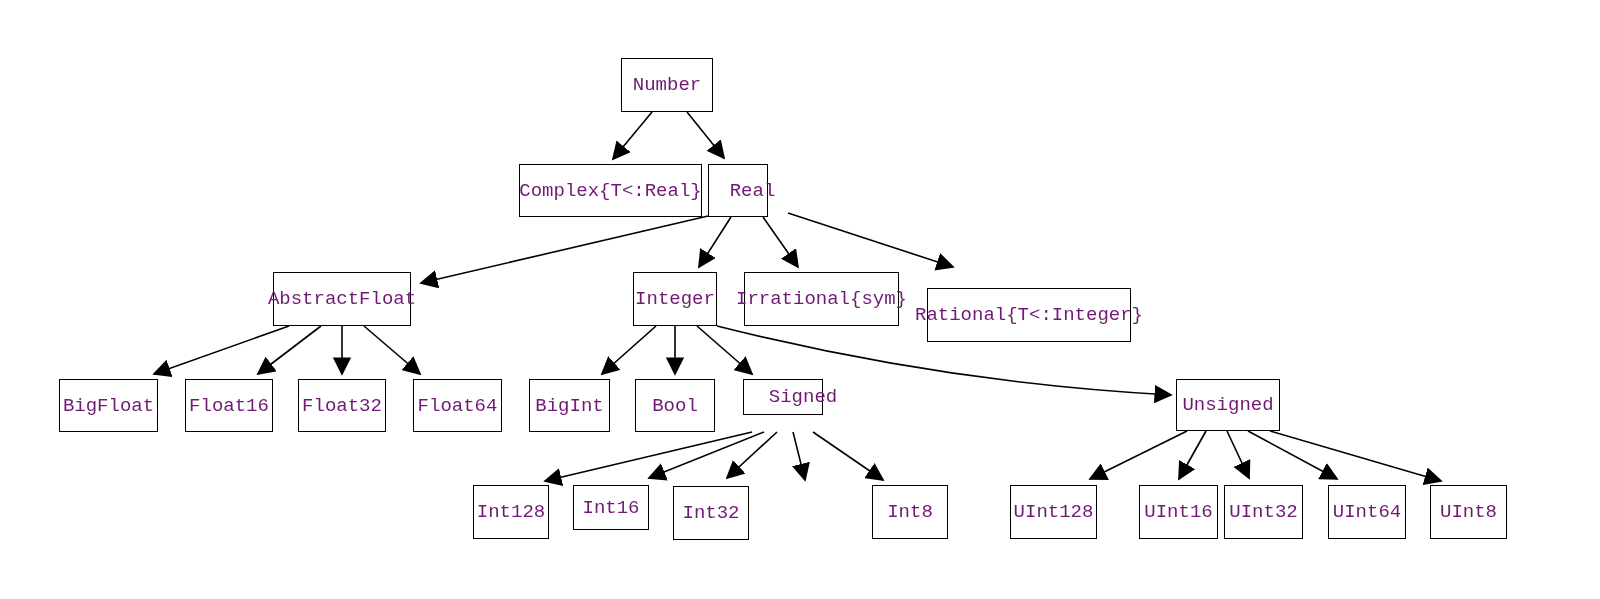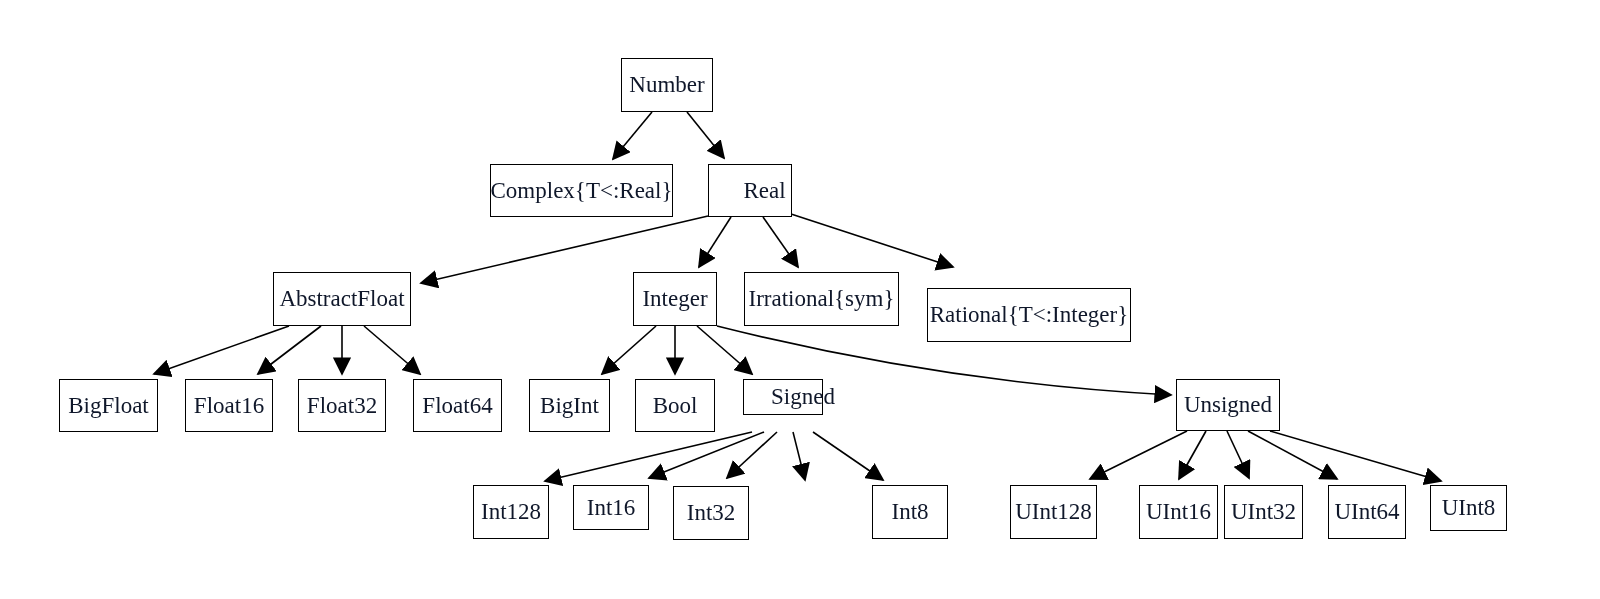--- a/index.html
+++ b/index.html
@@ -13,26 +13,27 @@
   .edges {
     position: absolute;
     left: 0; top: 0;
     width: 1600px; height: 599px;
   }
   .node {
     position: absolute;
     box-sizing: border-box;
     border: 1.7px solid #000000;
     background: #ffffff;
-    color: #0f172a;
+    color: #701a75;
     display: flex;
     align-items: center;
     justify-content: center;
-    font-size: 23px;
+    font-size: 19px;
     white-space: nowrap;
+    font-family: Liberation Mono, monospace;
   }
 </style>
 </head>
 <body>
 
 <div class="canvas">
 
   <svg class="edges" viewBox="0 0 1600 599" xmlns="http://www.w3.org/2000/svg">
     <defs>
       <marker id="arrow" viewBox="0 0 10 10" refX="9" refY="5" markerWidth="11.5" markerHeight="11.5" orient="auto-start-reverse">
@@ -62,22 +63,22 @@
       <path d="M1187,431 L1090,479" marker-end="url(#arrow)"></path>
       <path d="M1206,431 L1179,479" marker-end="url(#arrow)"></path>
       <path d="M1227,431 L1249,478" marker-end="url(#arrow)"></path>
       <path d="M1248,431 L1337,479" marker-end="url(#arrow)"></path>
       <path d="M1270,431 L1441,481" marker-end="url(#arrow)"></path>
     </g>
   </svg>
 
   <div class="node" style="left:621px;  top:58px;  width:92px;  height:54px;">Number</div>
 
-  <div class="node" style="left:490px;  top:164px; width:183px; height:53px;">Complex{T&lt;:Real}</div>
-  <div class="node" style="left:708px;  top:164px; width:84px;  height:53px;padding-left:29px;">Real</div>
+  <div class="node" style="left:519px;  top:164px; width:183px; height:53px;">Complex{T&lt;:Real}</div>
+  <div class="node" style="left:708px;  top:164px; width:60px;  height:53px;padding-left:29px;">Real</div>
 
   <div class="node" style="left:273px;  top:272px; width:138px; height:54px;">AbstractFloat</div>
   <div class="node" style="left:633px;  top:272px; width:84px;  height:54px;">Integer</div>
   <div class="node" style="left:744px;  top:272px; width:155px; height:54px;">Irrational{sym}</div>
   <div class="node" style="left:927px;  top:288px; width:204px; height:54px;">Rational{T&lt;:Integer}</div>
 
   <div class="node" style="left:59px;   top:379px; width:99px;  height:53px;">BigFloat</div>
   <div class="node" style="left:185px;  top:379px; width:88px;  height:53px;">Float16</div>
   <div class="node" style="left:298px;  top:379px; width:88px;  height:53px;">Float32</div>
   <div class="node" style="left:413px;  top:379px; width:89px;  height:53px;">Float64</div>
@@ -87,15 +88,15 @@
   <div class="node" style="left:1176px; top:379px; width:104px; height:52px;">Unsigned</div>
 
   <div class="node" style="left:473px;  top:485px; width:76px;  height:54px;">Int128</div>
   <div class="node" style="left:573px;  top:485px; width:76px;  height:45px;">Int16</div>
   <div class="node" style="left:673px;  top:486px; width:76px;  height:54px;">Int32</div>
   <div class="node" style="left:872px;  top:485px; width:76px;  height:54px;">Int8</div>
   <div class="node" style="left:1010px; top:485px; width:87px;  height:54px;">UInt128</div>
   <div class="node" style="left:1123px; top:485px; width:79px;  height:54px;margin-left:16px;">UInt16</div>
   <div class="node" style="left:1224px; top:485px; width:79px;  height:54px;">UInt32</div>
   <div class="node" style="left:1328px; top:485px; width:78px;  height:54px;">UInt64</div>
-  <div class="node" style="left:1430px; top:485px; width:77px;  height:46px;">UInt8</div>
+  <div class="node" style="left:1430px; top:485px; width:77px;  height:54px;">UInt8</div>
 
 </div>
 
 </body></html>

